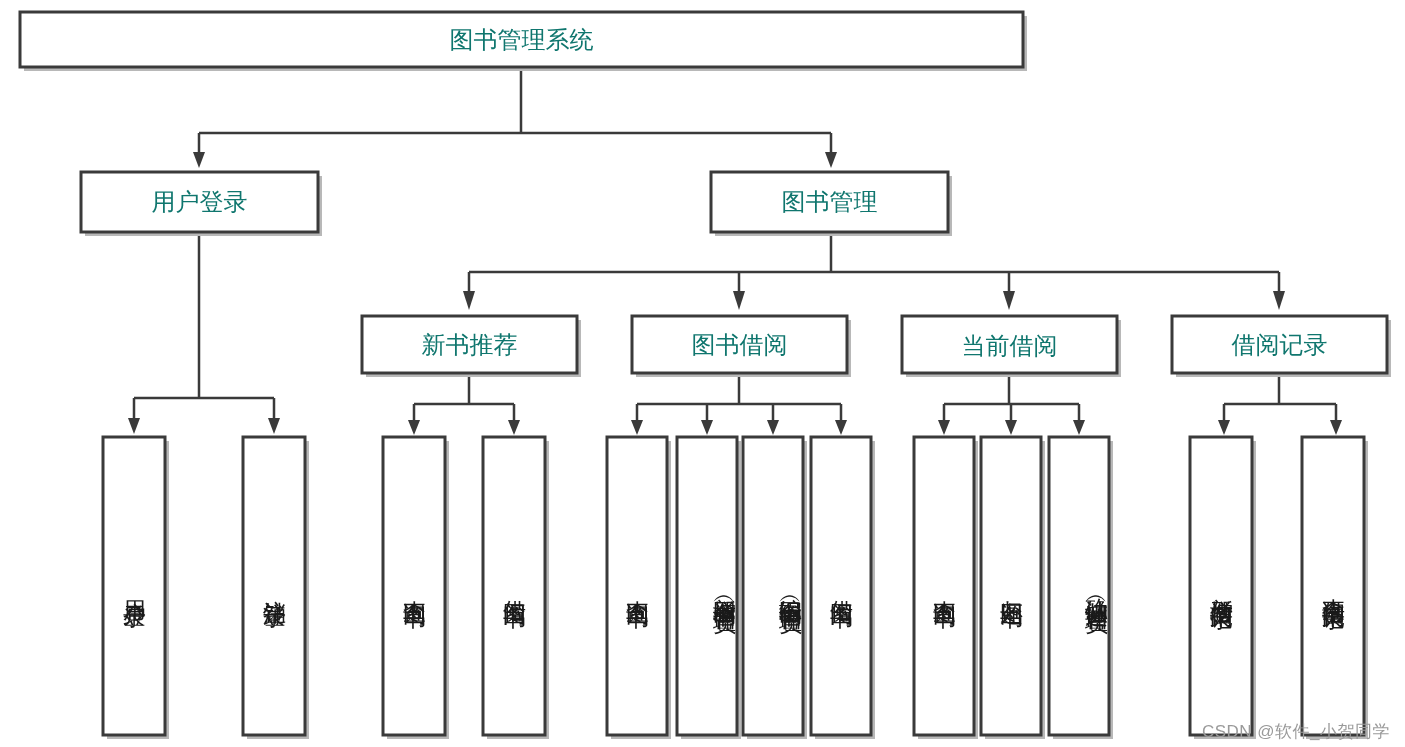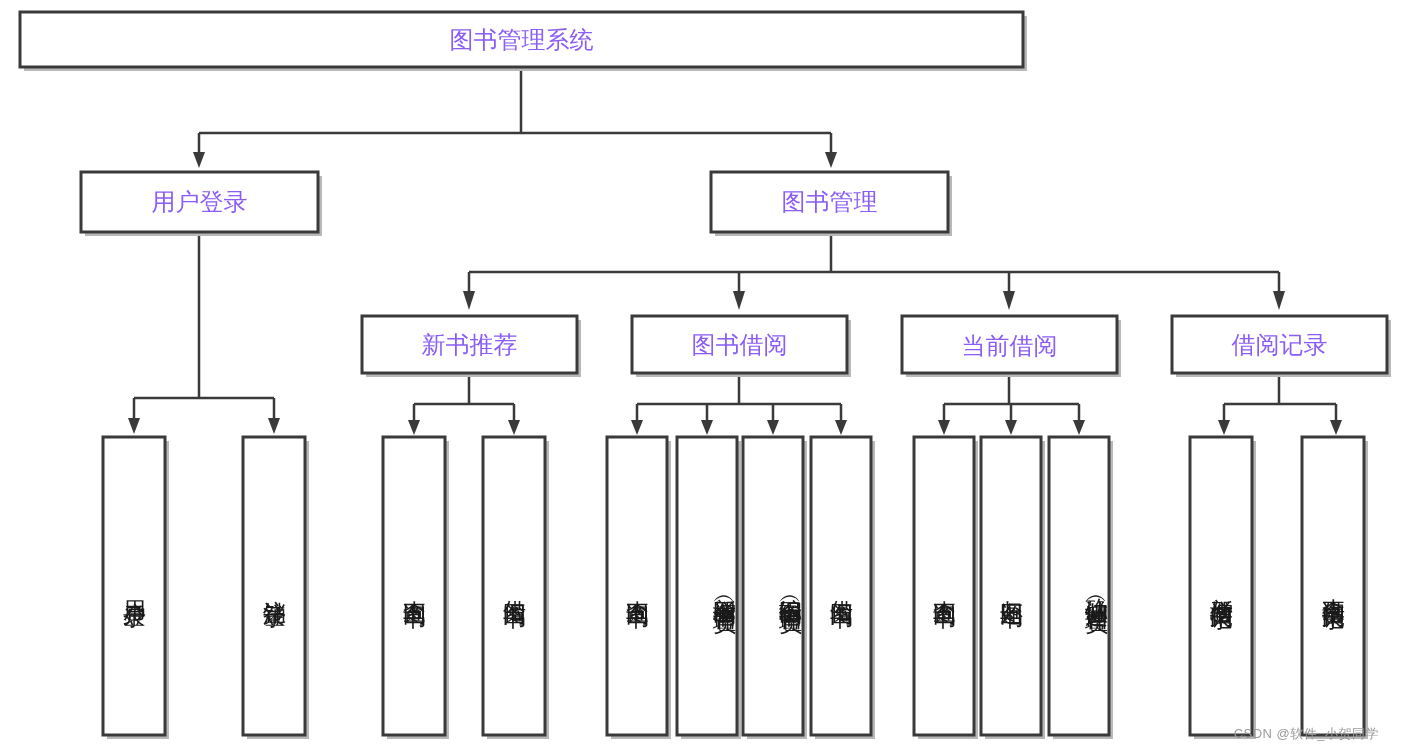--- a/index.html
+++ b/index.html
@@ -57,30 +57,30 @@
     white-space: nowrap;
     pointer-events: none;
   }
   .hlabel-wrap {
     position: absolute;
     display: flex;
     align-items: center;
     justify-content: center;
     font-family: "Liberation Sans", "DejaVu Sans", sans-serif;
     font-size: 24px;
-    color: #8b5cf6;
+    color: #0f766e;
     white-space: nowrap;
     pointer-events: none;
   }
   #watermark {
     position: absolute;
-    right: 26px;
+    right: 15px;
     bottom: 4px;
     font-family: "Liberation Sans", "DejaVu Sans", sans-serif;
-    font-size: 13px;
+    font-size: 17px;
     color: #9a9a9a;
     letter-spacing: 0.5px;
     white-space: nowrap;
     padding-left: 32px;
   }
 </style>
 </head>
 <body>
 
 <div id="diagram-root">

